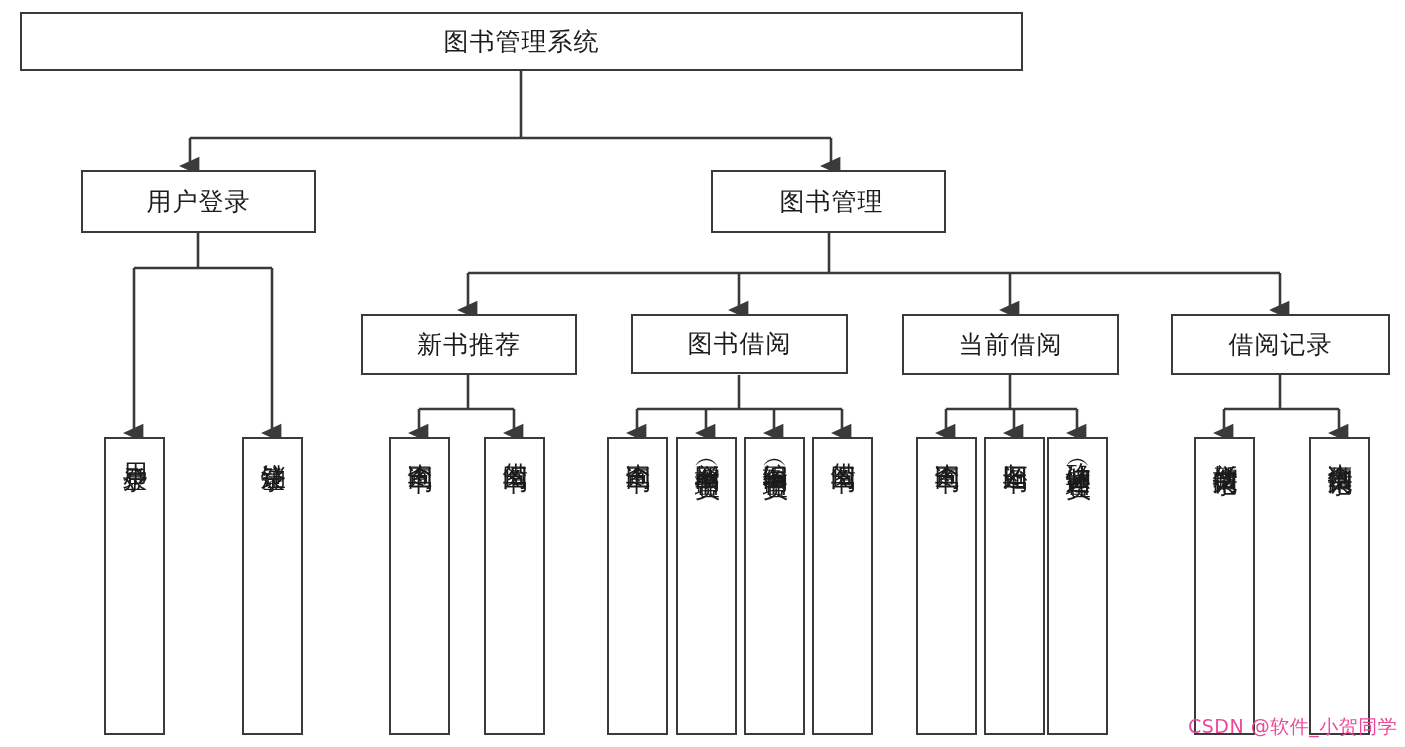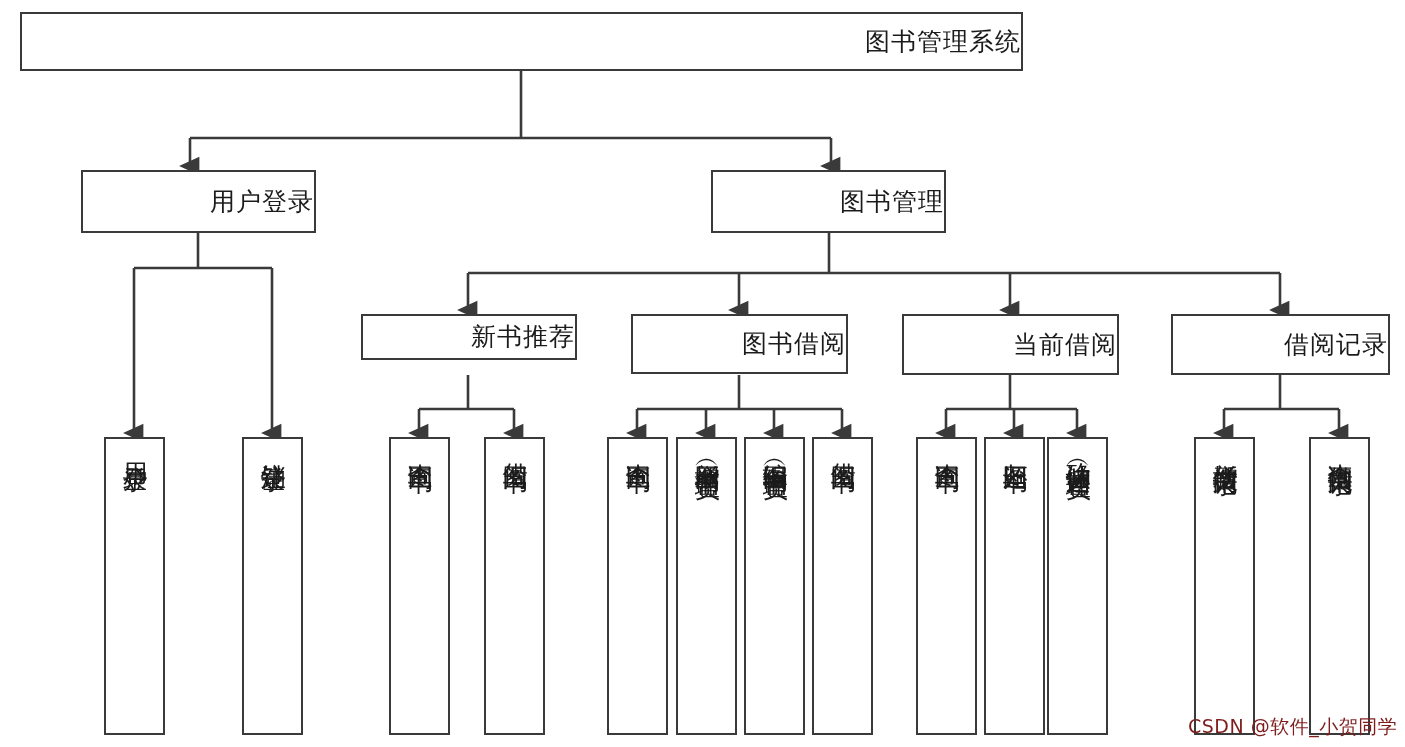--- a/index.html
+++ b/index.html
@@ -26,21 +26,21 @@
     height: 747px;
     pointer-events: none;
   }
   .node {
     position: absolute;
     box-sizing: border-box;
     background: #ffffff;
     border: 2.5px solid #3a3a3a;
     display: flex;
     align-items: center;
-    justify-content: flex-end;
+    justify-content: center;
     color: #1b1b1b;
   }
   .node-label {
     display: block;
     text-align: center;
     line-height: 1.18;
     white-space: nowrap;
   }
   
   .node.h .node-label {
@@ -62,21 +62,21 @@
     font-size: 25px;
     line-height: 1.06;
     letter-spacing: 2px;
     white-space: nowrap;
   }
   .watermark {
     position: absolute;
     left: 1188px;
     top: 714px;
     font-size: 19px;
-    color: #7f1d1d;
+    color: #ec4899;
     letter-spacing: 0.5px;
     white-space: nowrap;
     user-select: none;
   }
 </style>
 </head>
 <body>
 
 <div id="diagram-root">
 
@@ -135,21 +135,21 @@
   </div>
 
   <div class="node h" style="left:81px; top:170px; width:235px; height:63px;">
     <span class="node-label">用户登录</span>
   </div>
 
   <div class="node h" style="left:711px; top:170px; width:235px; height:63px;padding-left:6px;">
     <span class="node-label">图书管理</span>
   </div>
 
-  <div class="node h" style="left:361px; top:314px; width:216px; height:46px;">
+  <div class="node h" style="left:361px; top:314px; width:216px; height:61px;">
     <span class="node-label">新书推荐</span>
   </div>
 
   <div class="node h" style="left:631px; top:314px; width:217px; height:60px;">
     <span class="node-label">图书借阅</span>
   </div>
 
   <div class="node h" style="left:1171px; top:314px; width:219px; height:61px;">
     <span class="node-label">借阅记录</span>
   </div>

